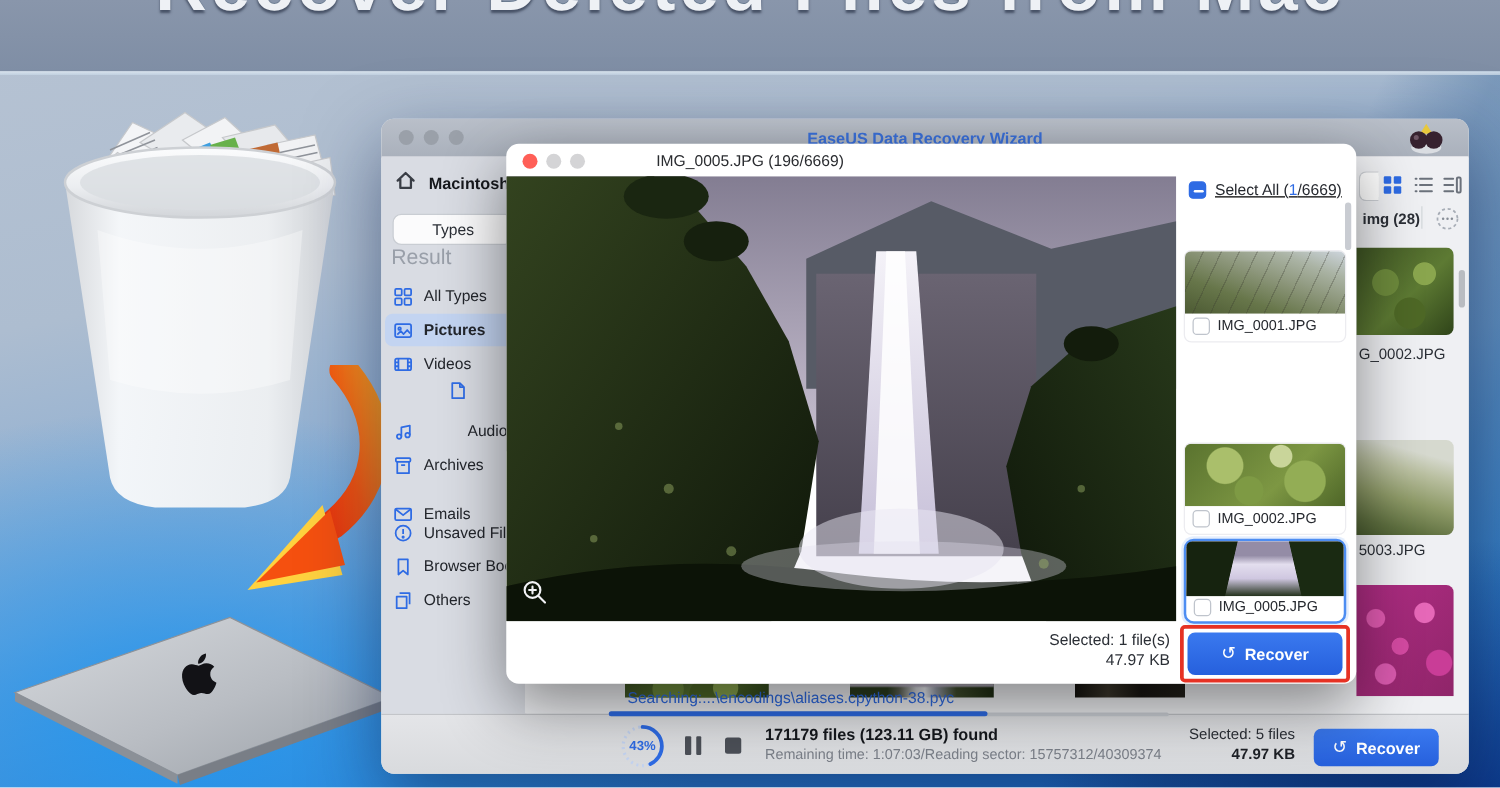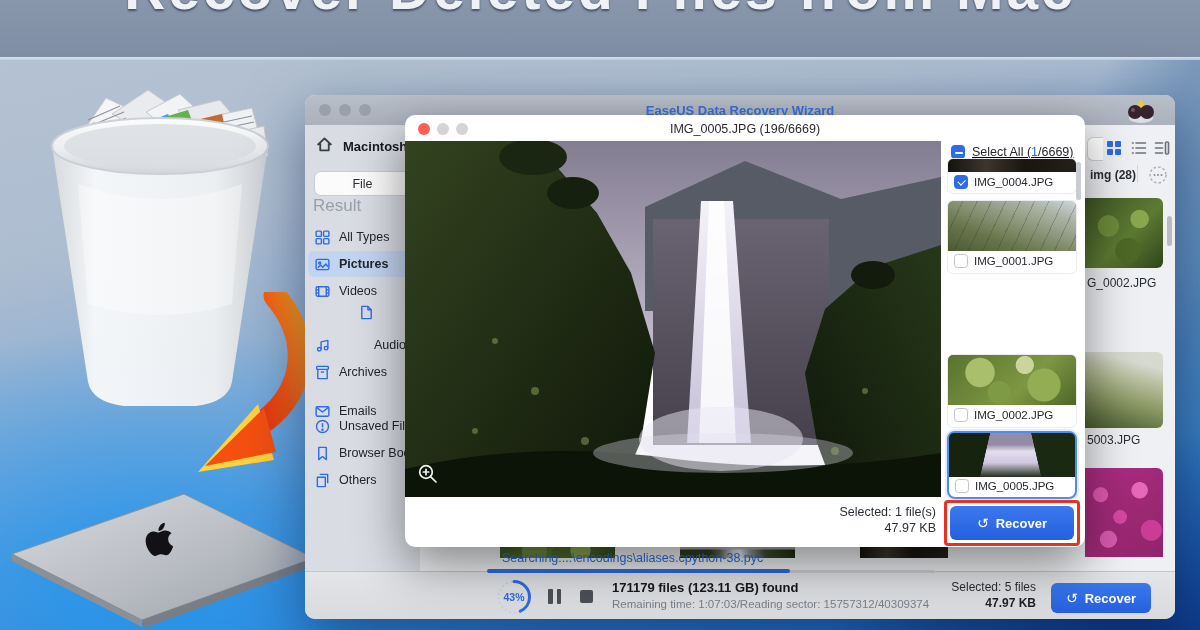--- a/index.html
+++ b/index.html
@@ -166,21 +166,21 @@
     <div class="abs" style="left:115px;top:30px;width:755px;height:446px;background:#eff0f3;"></div>
 
     <div class="abs" style="left:0;top:476px;width:870px;height:48px;background:linear-gradient(180deg,#e4e5e8,#d8dadd);border-top:1px solid #c3c5c9;"></div>
   </div>
 
   <svg class="abs" style="left:316px;top:136px;" width="17" height="17" viewBox="0 0 16 16">
     <path d="M2 8 L8 2.3 L14 8 M4 7 v6.5 h8 V7" stroke="#3a3e46" stroke-width="1.7" fill="none" stroke-linejoin="round" stroke-linecap="round"></path>
   </svg>
   <div class="abs" style="left:343px;top:139px;width:72px;font-size:13px;font-weight:bold;color:#16181c;white-space:nowrap;overflow:hidden;">Macintosh</div>
 
-  <div class="abs" style="left:314px;top:171px;width:97px;height:25px;background:#fbfbfc;border:1px solid #c9cdd3;border-radius:7px;display:flex;align-items:center;justify-content:center;font-size:12.5px;color:#2b2f36;box-sizing:border-box;">File</div>
+  <div class="abs" style="left:314px;top:171px;width:97px;height:25px;background:#fbfbfc;border:1px solid #c9cdd3;border-radius:7px;display:flex;align-items:center;justify-content:center;font-size:12.5px;color:#2b2f36;box-sizing:border-box;">Types</div>
 
   <div class="abs" style="left:313px;top:196px;font-size:17px;color:#999fa9;">Result</div>
 
   <div class="sitem" style="top:224px;">
     <svg width="15" height="15" viewBox="0 0 16 16">
         <g stroke="#2e6be4" stroke-width="1.5" fill="none">
           <rect x="1.2" y="1.2" width="5.6" height="5.6" rx="1"></rect>
           <rect x="9.2" y="1.2" width="5.6" height="5.6" rx="1"></rect>
           <rect x="1.2" y="9.2" width="5.6" height="5.6" rx="1"></rect>
           <rect x="9.2" y="9.2" width="5.6" height="5.6" rx="1"></rect>
@@ -348,21 +348,21 @@
   <div class="abs btn-blue" style="left:1051px;top:583px;width:100px;height:30px;">
     <span class="re-ic">↺</span>
     <span>Recover</span>
   </div>
 
   <div class="abs" style="left:405px;top:115px;width:680px;height:432px;background:#fff;border-radius:10px;box-shadow:0 18px 50px rgba(0,0,0,.45);overflow:hidden;">
 
     <span class="traffic" style="position:absolute;left:13px;top:8px;background:#ff5f57;"></span>
     <span class="traffic" style="position:absolute;left:32px;top:8px;background:#d4d4d6;"></span>
     <span class="traffic" style="position:absolute;left:51px;top:8px;background:#d4d4d6;"></span>
-    <div style="position:absolute;left:120px;top:7px;width:440px;text-align:center;font-size:12.5px;font-weight:500;color:#2a2c30;">IMG_0005.JPG (196/6669)</div>
+    <div style="position:absolute;left:120px;top:7px;width:440px;text-align:left;font-size:12.5px;font-weight:500;color:#2a2c30;">IMG_0005.JPG (196/6669)</div>
 
 
     <div style="position:absolute;left:546px;top:30px;display:flex;align-items:center;gap:7px;text-decoration:underline;">
       <span class="cb minus"></span>
       <span style="font-size:12.5px;color:#26292f;white-space:nowrap;">
         <span>Select All (</span><span style="color:#2e6be4;">1</span><span>/6669)</span>
       </span>
     </div>
 
     <svg style="position:absolute;left:0;top:26px;" width="536" height="356" viewBox="0 0 536 356">
@@ -413,27 +413,20 @@
     <svg style="position:absolute;left:12px;top:348px;" width="22" height="22" viewBox="0 0 22 22">
       <g stroke="#f2f2f5" stroke-width="1.7" fill="none" stroke-linecap="round">
           <circle cx="9" cy="9" r="6.3"></circle>
           <line x1="13.8" y1="13.8" x2="19" y2="19"></line>
           <line x1="9" y1="6.3" x2="9" y2="11.7"></line>
           <line x1="6.3" y1="9" x2="11.7" y2="9"></line>
         </g>
     </svg>
   </div>
 
-  <div class="pcard" style="top:158px;height:36px;overflow:hidden;">
-    <div class="pthumb t-0004" style="height:13px;border-radius:0;"></div>
-    <div class="prow">
-        <span class="cb checked"></span>
-        <span class="plabel">IMG_0004.JPG</span>
-      </div>
-  </div>
   <div class="abs" style="left:1076px;top:162px;width:5px;height:38px;background:#c9ccd2;border-radius:3px;"></div>
 
   <div class="pcard" style="top:200px;height:74px;">
     <div class="pthumb t-0001" style="height:50px;"></div>
     <div class="prow">
         <span class="cb"></span>
         <span class="plabel">IMG_0001.JPG</span>
       </div>
   </div>
   <div class="pcard" style="top:354px;height:74px;">

